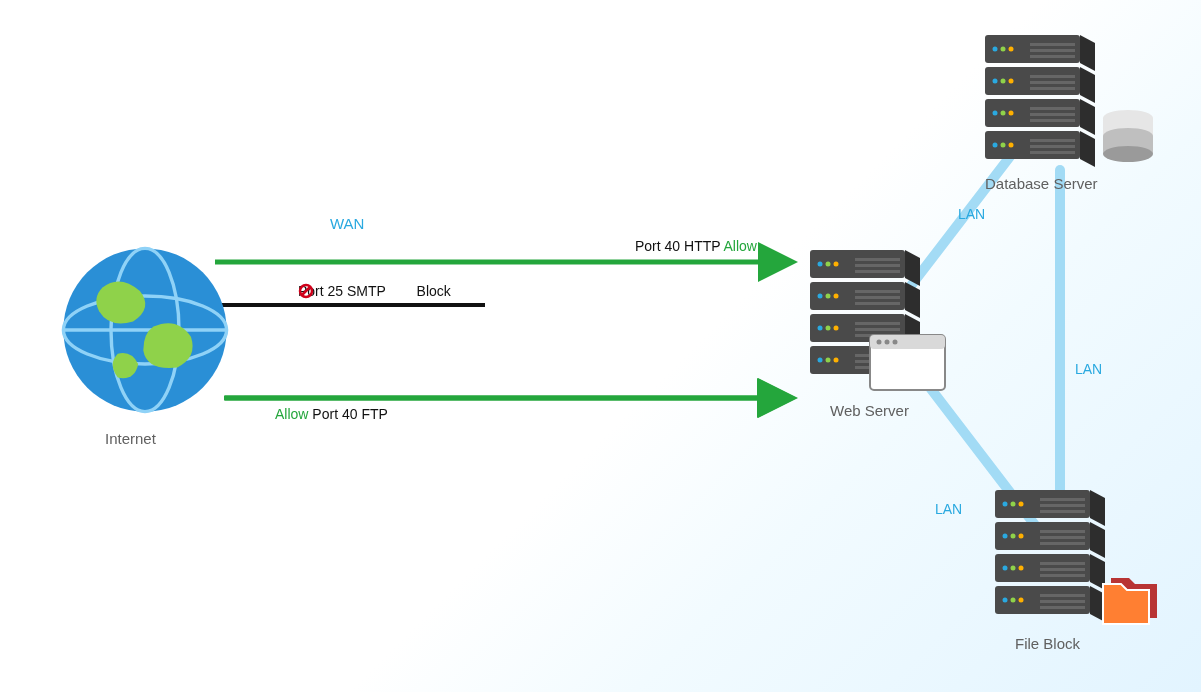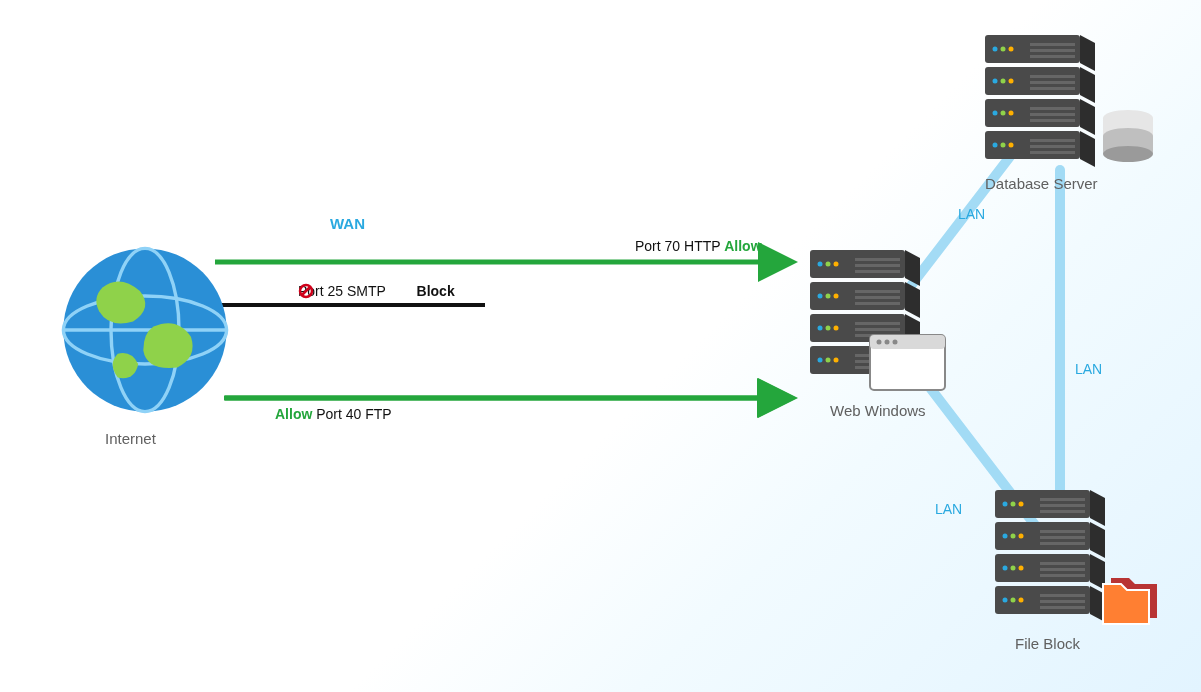--- a/index.html
+++ b/index.html
@@ -1,24 +1,24 @@
 <!DOCTYPE html>
 <html><head>
 <meta charset="utf-8">
 <style>
   html,body{margin:0;padding:0;width:1201px;height:692px;font-family:Arial,Helvetica,sans-serif;overflow:hidden;}
   .canvas{position:relative;width:1201px;height:692px;
     background:linear-gradient(135deg,#ffffff 0%,#ffffff 55%,#f2fbff 70%,#e2f4ff 100%);}
   .node-label{position:absolute;font-size:15px;color:#606060;text-align:center;}
   .big-label{position:absolute;font-size:22px;font-weight:bold;color:#444;}
-  .wan{position:absolute;font-size:15px;font-weight:bold;color:#2aa9e0;}
+  .wan{position:absolute;font-size:15px;font-weight:normal;color:#2aa9e0;}
   .lan{position:absolute;font-size:14px;color:#2aa9e0;margin-top:26px;}
   .rule{position:absolute;font-size:14px;color:#111;white-space:nowrap;}
-  .allow{color:#24a63c;font-weight:bold;text-align:right;}
-  .block{font-weight:bold;padding-left:27px;}
+  .allow{color:#24a63c;font-weight:normal;text-align:right;}
+  .block{font-weight:normal;padding-left:27px;}
   svg{position:absolute;top:0;left:0;}
 </style>
 </head>
 <body>
 
 <div class="canvas">
 
 <svg width="1201" height="692">
   <defs>
     <marker id="arrGreenR" viewBox="0 0 10 10" refX="8" refY="5" markerWidth="8" markerHeight="8" orient="auto">
@@ -53,21 +53,21 @@
   <path d="M25 25 q10 -8 22 2 q8 10 -4 18 q-14 4 -20 -6 q-4 -8 2 -14z" fill="#8fd24a"></path>
   <path d="M55 48 q14 -6 22 6 q4 12 -8 18 q-18 2 -20 -10 q0 -10 6 -14z" fill="#8fd24a"></path>
   <path d="M34 64 q8 -2 12 6 q-2 10 -12 8 q-6 -8 0 -14z" fill="#8fd24a"></path>
 </svg>
 <div class="node-label" style="left:105px;top:430px">Internet</div>
 
 <div class="wan" style="left:330px;top:215px">WAN</div>
 
 
 <div class="rule" style="left:635px;top:238px">
-  <span>Port 70 HTTP </span><span class="allow">Allow</span>
+  <span>Port 40 HTTP </span><span class="allow">Allow</span>
 </div>
 <div class="rule" style="left:298px;top:283px">
   <span>Port 25 SMTP </span><span class="block">Block</span>
   <svg width="16" height="16" style="vertical-align:-3px">
         <circle cx="8" cy="8" r="6" fill="none" stroke="#d0021b" stroke-width="2.5"></circle>
         <line x1="4" y1="12" x2="12" y2="4" stroke="#d0021b" stroke-width="2.5"></line>
       </svg>
 </div>
 <div class="rule" style="left:275px;top:406px">
   <span class="allow">Allow</span><span> Port 40 FTP</span>
@@ -123,21 +123,21 @@
 
     <g>
       <rect x="70" y="95" width="75" height="55" rx="4" fill="#fff" stroke="#888" stroke-width="2"></rect>
       <rect x="70" y="95" width="75" height="14" rx="4" fill="#d9d9d9"></rect>
       <circle cx="79" cy="102" r="2.5" fill="#888"></circle>
           <circle cx="87" cy="102" r="2.5" fill="#888"></circle>
           <circle cx="95" cy="102" r="2.5" fill="#888"></circle>
     </g>
   </svg>
 </div>
-<div class="node-label" style="left:830px;top:402px">Web Windows</div>
+<div class="node-label" style="left:830px;top:402px">Web Server</div>
 
 <div style="position:absolute;left:975px;top:25px">
   <svg width="190" height="170" viewBox="0 0 190 170">
     <g class="rack">
       <g fill="#4a4a4a">
             <rect x="10" y="10" width="95" height="28" rx="3"></rect>
             <rect x="10" y="42" width="95" height="28" rx="3"></rect>
             <rect x="10" y="74" width="95" height="28" rx="3"></rect>
             <rect x="10" y="106" width="95" height="28" rx="3"></rect>
           </g>

